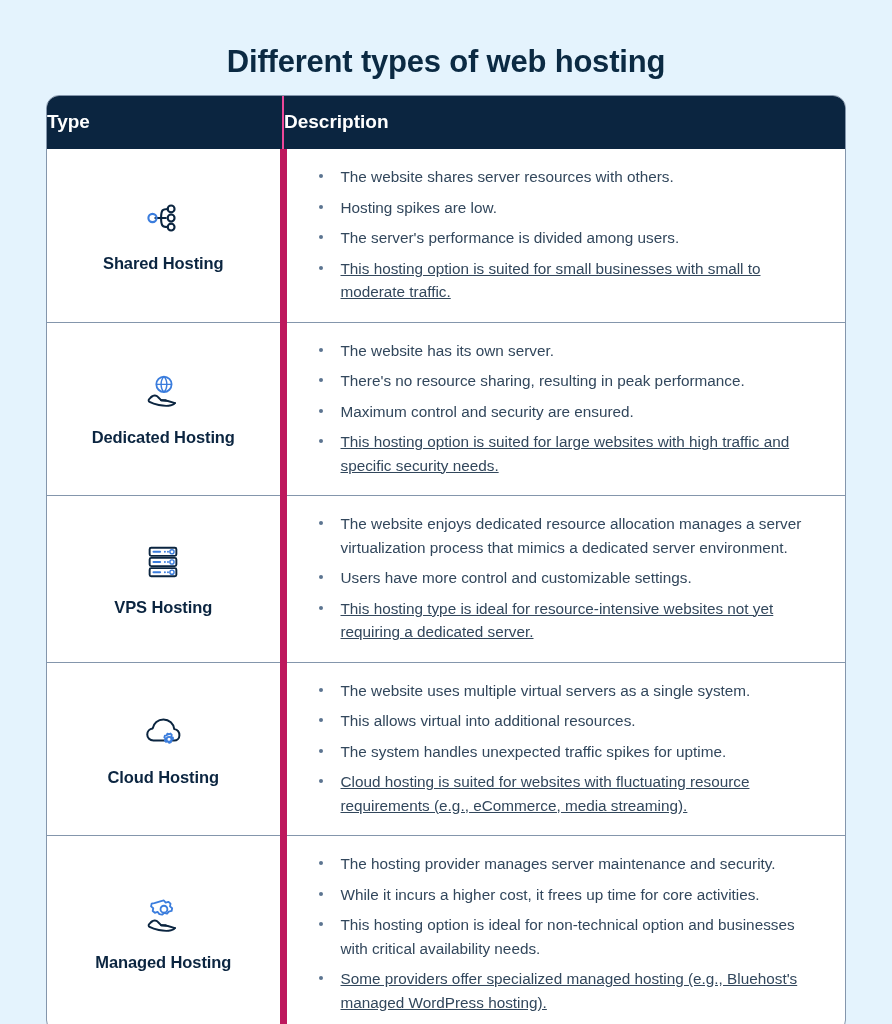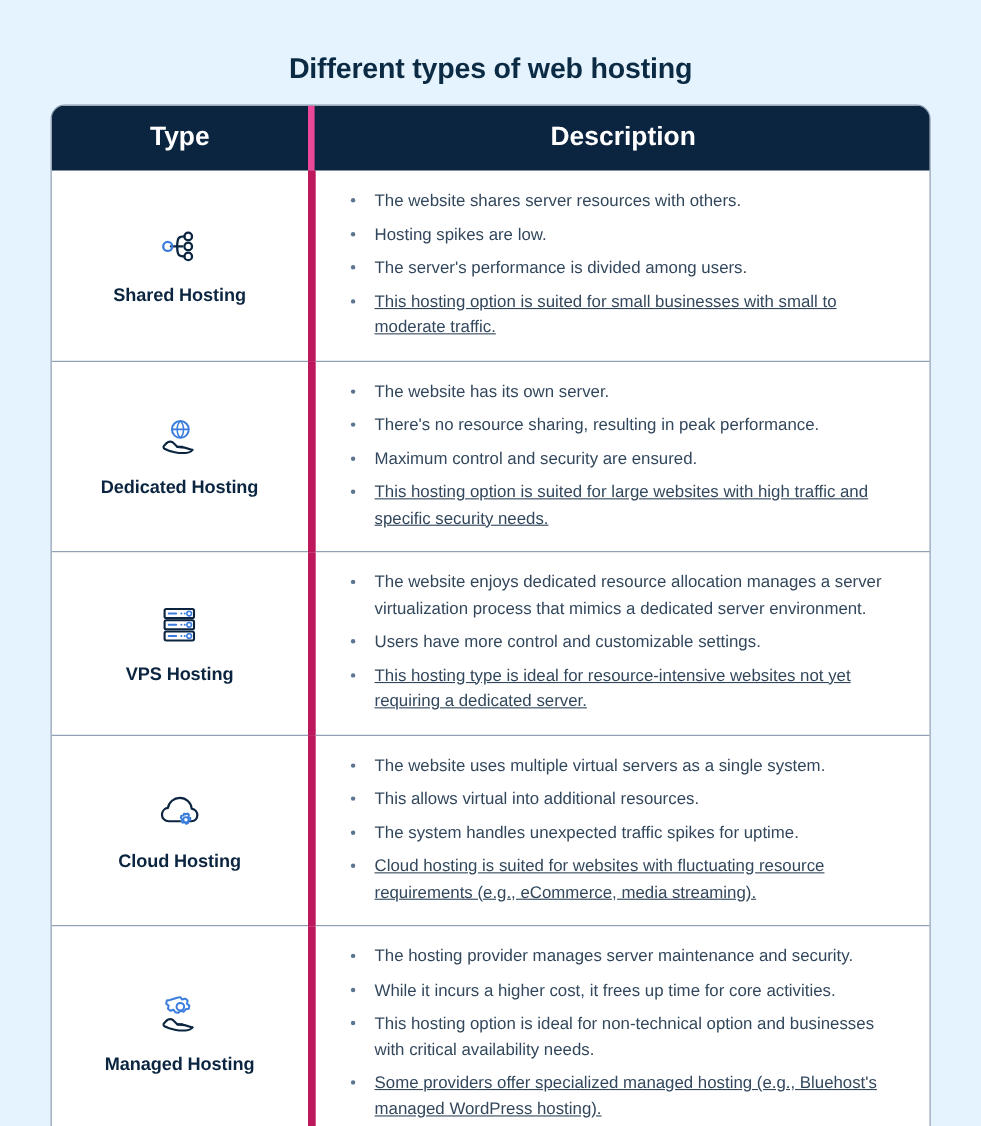--- a/index.html
+++ b/index.html
@@ -17,21 +17,21 @@
 
   .page {
     position: relative;
     width: 892px;
     height: 1024px;
     padding: 0 46px;
   }
 
   .page-title {
     text-align: center;
-    font-size: 26px;
+    font-size: 31px;
     font-weight: bold;
     color: #0b2a43;
     letter-spacing: -0.2px;
     padding-top: 46px;
     padding-bottom: 0;
     line-height: 32px;
   }
 
   .table-wrap {
     margin-top: 17px;
@@ -44,36 +44,36 @@
 
   table.hosting-table {
     width: 100%;
     border-collapse: collapse;
     table-layout: fixed;
   }
 
   table.hosting-table thead th {
     background: #0b2540;
     color: #ffffff;
-    font-size: 24px;
+    font-size: 19px;
     font-weight: bold;
     padding: 15px 0 16px 0;
-    text-align: center;
+    text-align: left;
   }
 
   th.col-type   { width: 236px; }
   th.col-desc   { width: 564px; text-align: center; }
 
   thead th.col-desc {
     text-align: left;
     padding-left: 90px;
   }
 
   thead th.col-type + th.col-desc {
-    border-left: 6px solid #ec4899;
+    border-left: 2px solid #ec4899;
   }
 
   tbody tr {
     border-top: 1px solid #8496ac;
   }
 
   tbody tr:first-child {
     border-top: none;
   }
 

